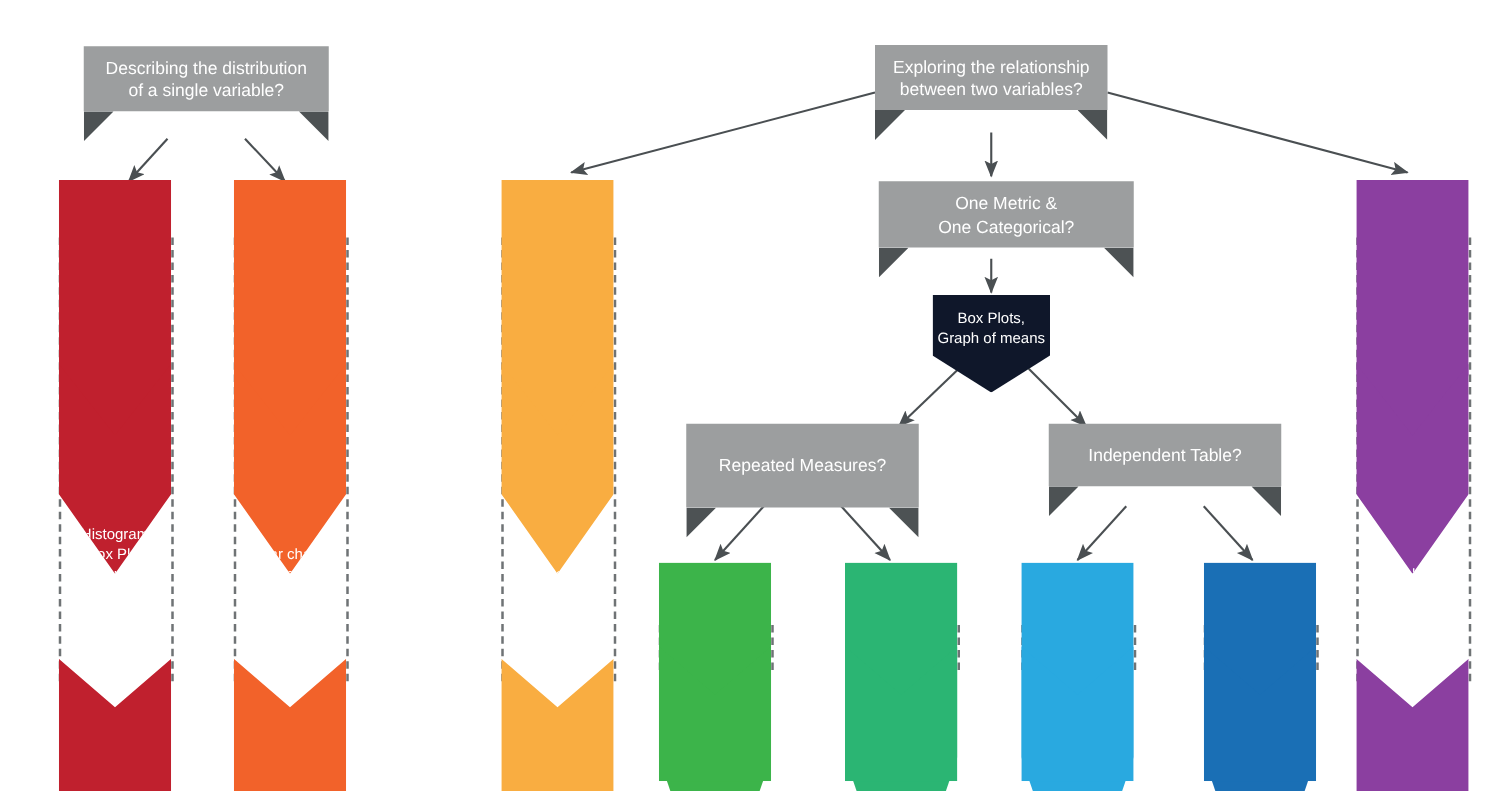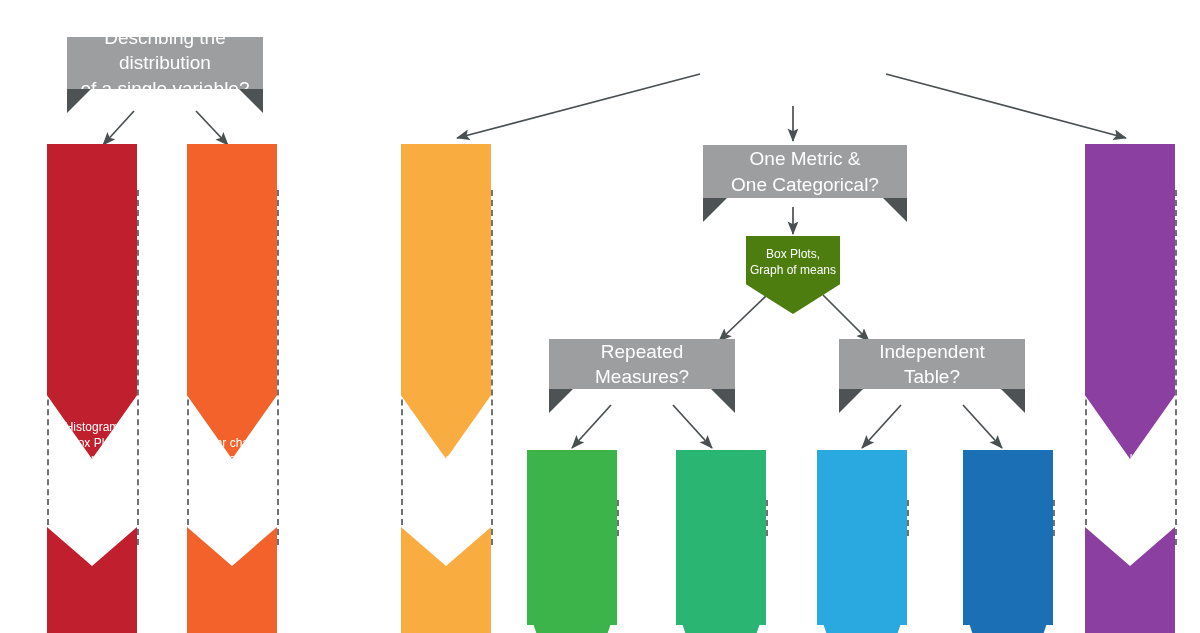--- a/index.html
+++ b/index.html
@@ -53,21 +53,21 @@
     height: 24px;
     background: #4d5254;
   }
   .banner .tail.left  { left: 0;  clip-path: polygon(0 0, 100% 0, 0 100%); }
   .banner .tail.right { right: 0; clip-path: polygon(0 0, 100% 0, 100% 100%); }
 
   
   .pentagon {
     position: absolute;
     z-index: 5;
-    background: #4d7c0f;
+    background: #0f172a;
     color: #ffffff;
     display: flex;
     align-items: center;
     justify-content: center;
     text-align: center;
     line-height: 1.35;
     clip-path: polygon(0 0, 100% 0, 100% 62%, 50% 100%, 0 62%);
     padding-bottom: 26px;
   }
 
@@ -104,21 +104,21 @@
   }
   
   .chev.tailend {
     clip-path: polygon(0 0, 50% 36%, 100% 0, 100% 100%, 0 100%);
     align-items: flex-end;
     padding-bottom: 9%;
   }
 
   .t11 { font-size: 11px; }
   .t12 { font-size: 12px; }
-  .t14 { font-size: 19px; }
+  .t14 { font-size: 14px; }
   .nowrapline { white-space: pre-line; }
 </style>
 </head>
 <body>
 
 <div id="canvas">
 
   <svg id="wires" viewBox="0 0 1200 633" xmlns="http://www.w3.org/2000/svg">
     <defs>
       <marker id="ah" markerWidth="9" markerHeight="9" refX="7.4" refY="3.2" orient="auto" markerUnits="strokeWidth">
@@ -149,32 +149,38 @@
     </g>
   </svg>
 
   <div class="banner" style="left:67px; top:37px; width:196px; height:52px;">
     <div class="band t14 nowrapline">Describing the distribution
 of a single variable?</div>
     <div class="tail left"></div>
     <div class="tail right"></div>
   </div>
 
+  <div class="banner" style="left:700px; top:36px; width:186px; height:52px;">
+    <div class="band t14 nowrapline">Exploring the relationship
+between two variables?</div>
+    <div class="tail left"></div>
+    <div class="tail right"></div>
+  </div>
 
   <div class="banner" style="left:703px; top:145px; width:204px; height:53px;">
     <div class="band t14 nowrapline">One Metric &amp;
 One Categorical?</div>
     <div class="tail left"></div>
     <div class="tail right"></div>
   </div>
 
   <div class="pentagon t12 nowrapline" style="left:746px; top:236px; width:94px; height:78px;">Box Plots,
 Graph of means</div>
 
-  <div class="banner" style="left:549px; top:339px; width:186px; height:50px;">
+  <div class="banner" style="left:549px; top:339px; width:186px; height:67px;">
     <div class="band t14">Repeated  Measures?</div>
     <div class="tail left"></div>
     <div class="tail right"></div>
   </div>
 
   <div class="banner" style="left:839px; top:339px; width:186px; height:50px;">
     <div class="band t14">Independent  Table?</div>
     <div class="tail left"></div>
     <div class="tail right"></div>
   </div>

